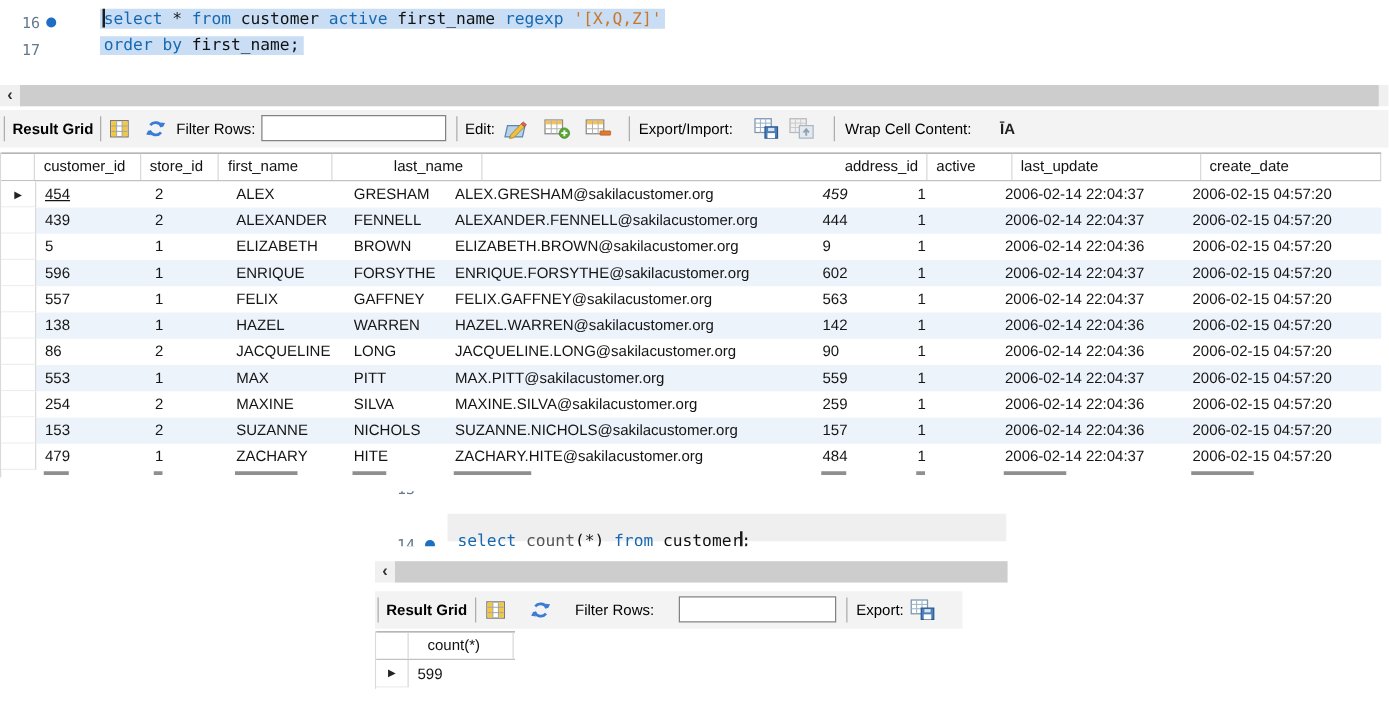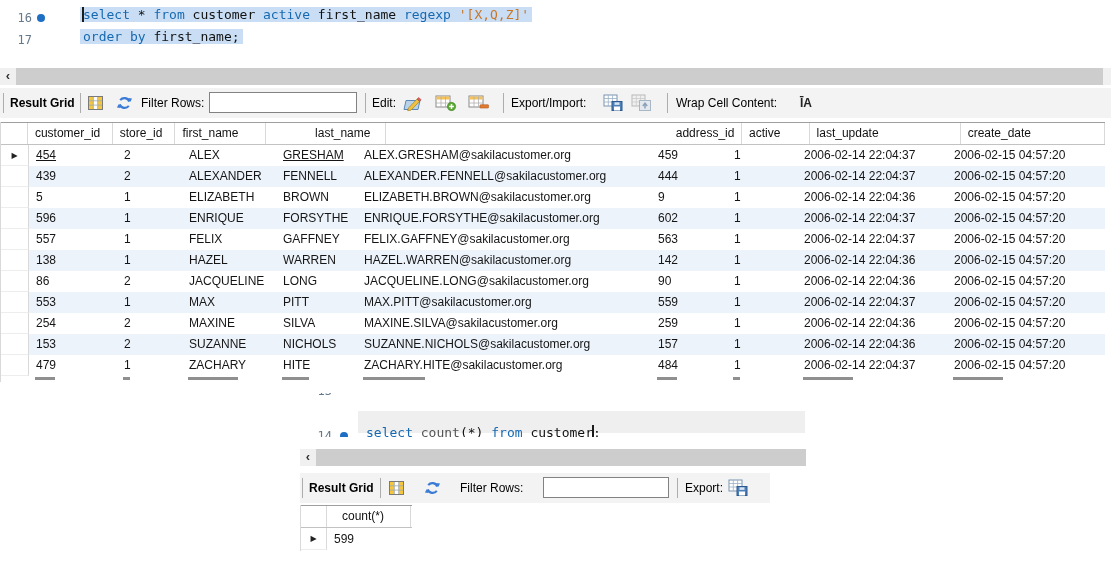--- a/index.html
+++ b/index.html
@@ -176,23 +176,23 @@
         <div class="hcell" style="width: 70px;">active</div>
         <div class="hcell" style="width: 157px;">last_update</div>
         <div class="hcell" style="width: 150px;">create_date</div>
       </div>
       <div class="gbody">
         <div class="grow">
           <div class="selcell" style="width: 28px;">▶</div>
           <div class="cell" style="width: 88px; text-decoration: underline;">454</div>
           <div class="cell" style="width: 65px;">2</div>
           <div class="cell" style="width: 94px;">ALEX</div>
-          <div class="cell" style="width: 81px; text-decoration: underline;">GRESHAM</div>
+          <div class="cell" style="width: 81px;">GRESHAM</div>
           <div class="cell" style="width: 294px;">ALEX.GRESHAM@sakilacustomer.org</div>
-          <div class="cell" style="width: 76px;">459</div>
+          <div class="cell" style="width: 76px; font-style: italic;">459</div>
           <div class="cell" style="width: 70px;">1</div>
           <div class="cell" style="width: 150px;">2006-02-14 22:04:37</div>
           <div class="cell" style="width: 157px;">2006-02-15 04:57:20</div>
         </div>
         <div class="grow">
           <div class="selcell" style="width: 28px;"></div>
           <div class="cell" style="width: 88px;">439</div>
           <div class="cell" style="width: 65px;">2</div>
           <div class="cell" style="width: 94px;">ALEXANDER</div>
           <div class="cell" style="width: 81px;">FENNELL</div>

